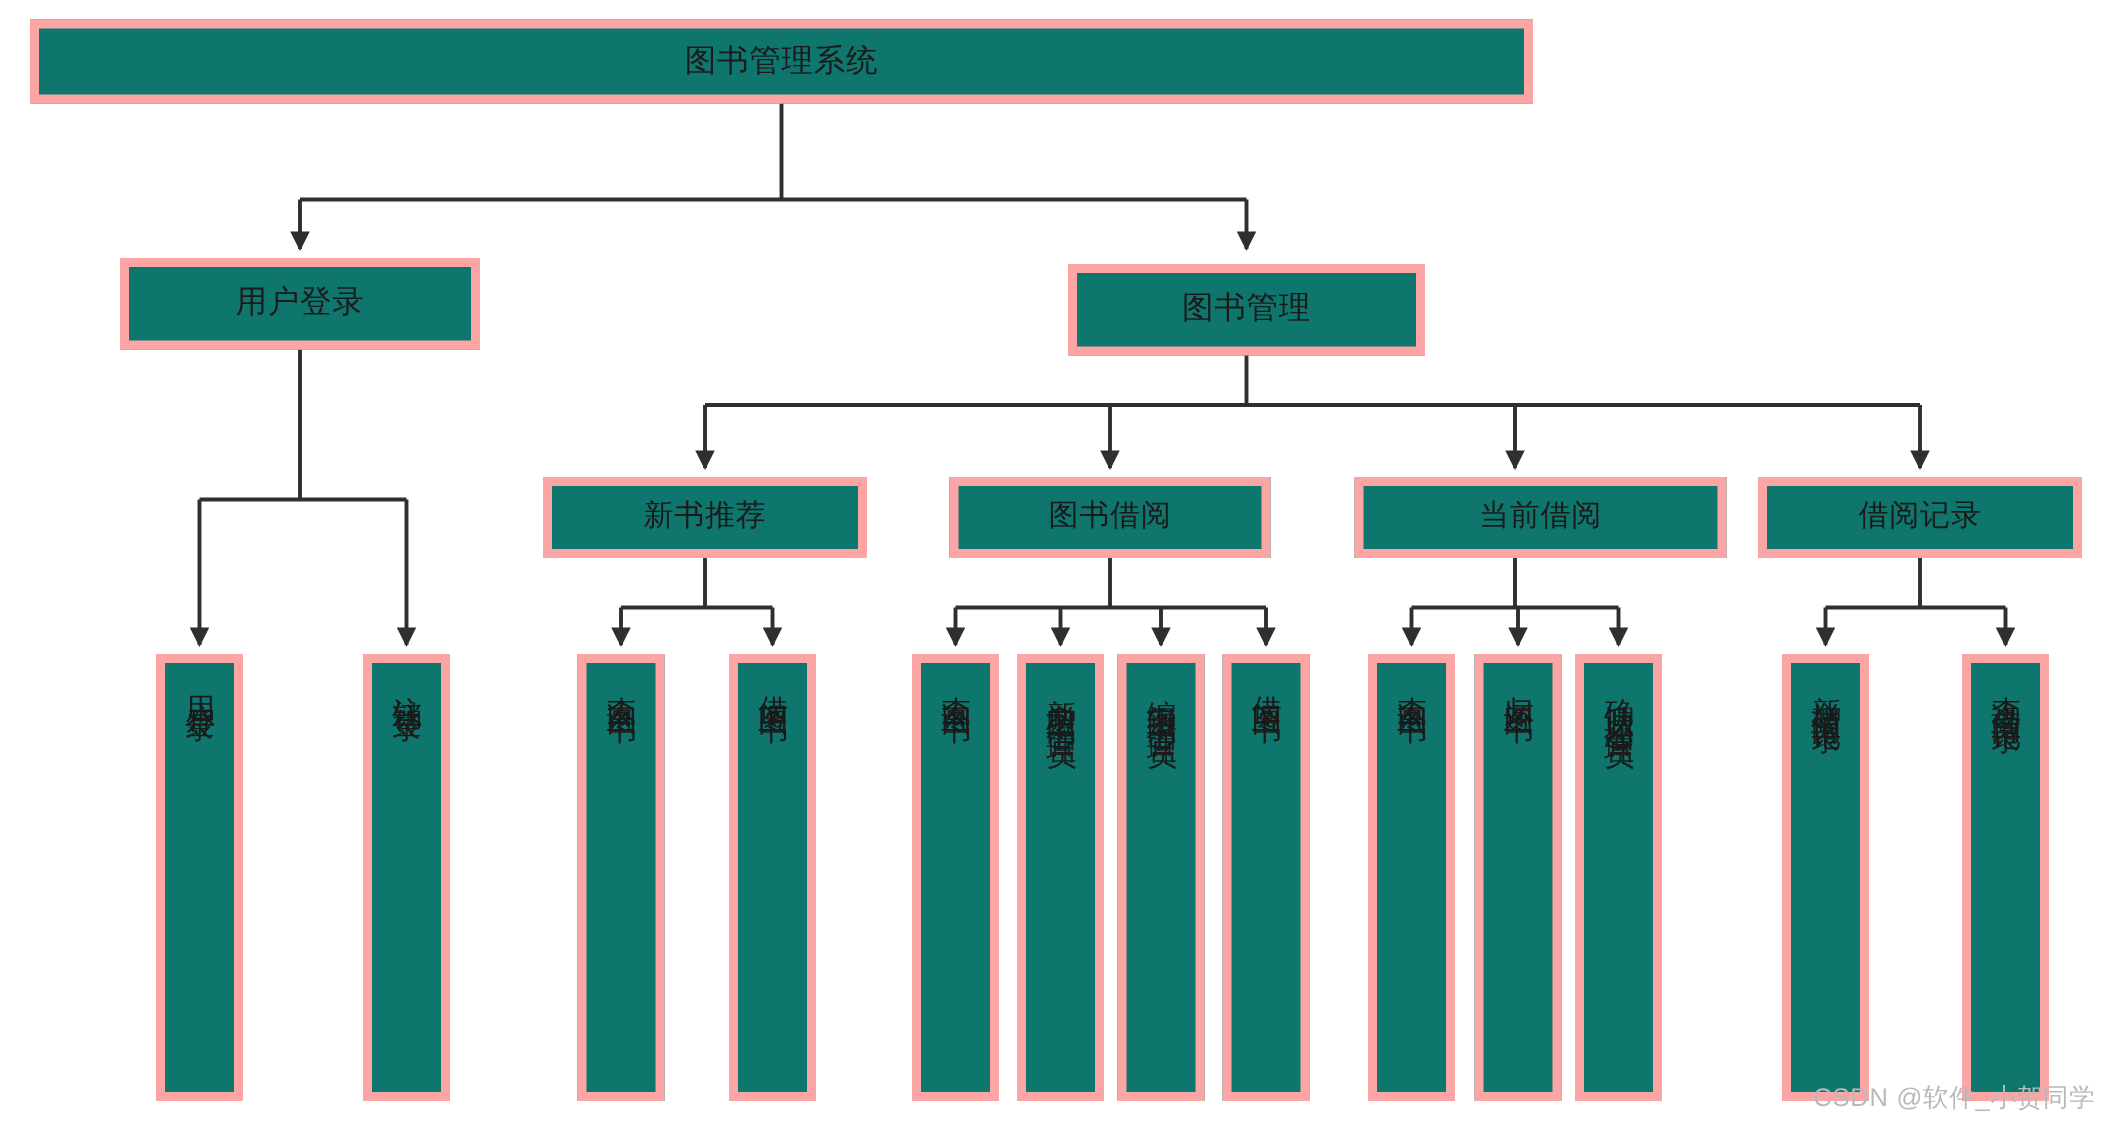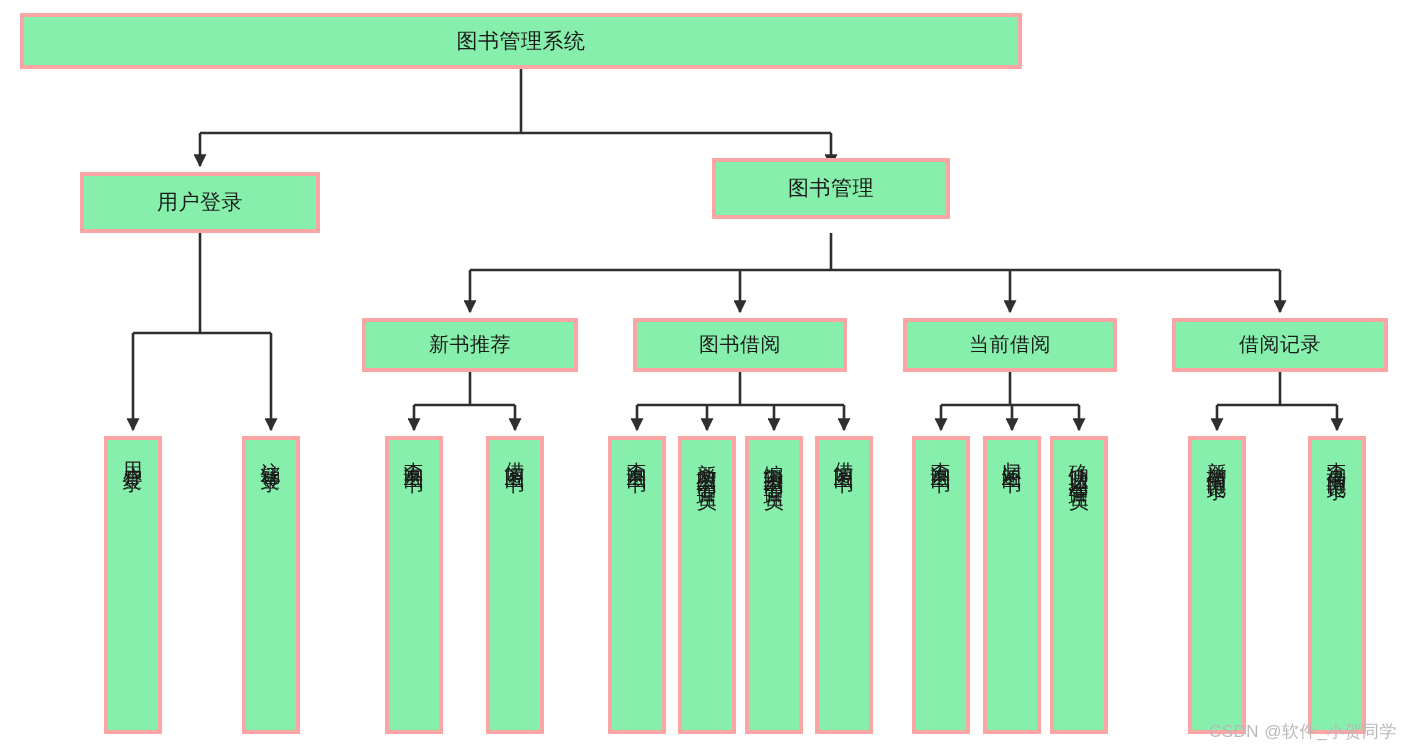--- a/index.html
+++ b/index.html
@@ -22,22 +22,22 @@
     position: absolute;
     left: 0;
     top: 0;
     width: 1405px;
     height: 747px;
     pointer-events: none;
   }
   .node {
     position: absolute;
     box-sizing: border-box;
-    background: #86efac;
-    border: 4px solid #fca5a5;
+    background: #0f766e;
+    border: 6px solid #fca5a5;
     display: flex;
     align-items: center;
     justify-content: center;
     z-index: 2;
   }
   .node-label {
     color: #1a1a1a;
     line-height: 1.18;
     text-align: center;
     white-space: nowrap;
@@ -131,31 +131,31 @@
     </g>
   </svg>
 
   <div class="node root" style="left: 20px; top: 13px; width: 1002px; height: 56px;">
     <span class="node-label">图书管理系统</span>
   </div>
 
   <div class="node level1" style="left: 80px; top: 172px; width: 240px; height: 61px;">
     <span class="node-label">用户登录</span>
   </div>
-  <div class="node level1" style="left: 712px; top: 158px; width: 238px; height: 61px;">
+  <div class="node level1" style="left: 712px; top: 176px; width: 238px; height: 61px;">
     <span class="node-label">图书管理</span>
   </div>
 
   <div class="node level2" style="left: 362px; top: 318px; width: 216px; height: 54px;">
     <span class="node-label">新书推荐</span>
   </div>
   <div class="node level2" style="left: 633px; top: 318px; width: 214px; height: 54px;">
     <span class="node-label">图书借阅</span>
   </div>
-  <div class="node level2" style="left: 903px; top: 318px; width: 214px; height: 54px;">
+  <div class="node level2" style="left: 903px; top: 318px; width: 248px; height: 54px;">
     <span class="node-label">当前借阅</span>
   </div>
   <div class="node level2" style="left: 1172px; top: 318px; width: 216px; height: 54px; justify-content: center;">
     <span class="node-label">借阅记录</span>
   </div>
 
   <div class="node leaf" style="left: 104px; top: 436px; width: 58px; height: 298px;">
     <span class="node-label">用户登录</span>
   </div>
   <div class="node leaf" style="left: 242px; top: 436px; width: 58px; height: 298px;">

